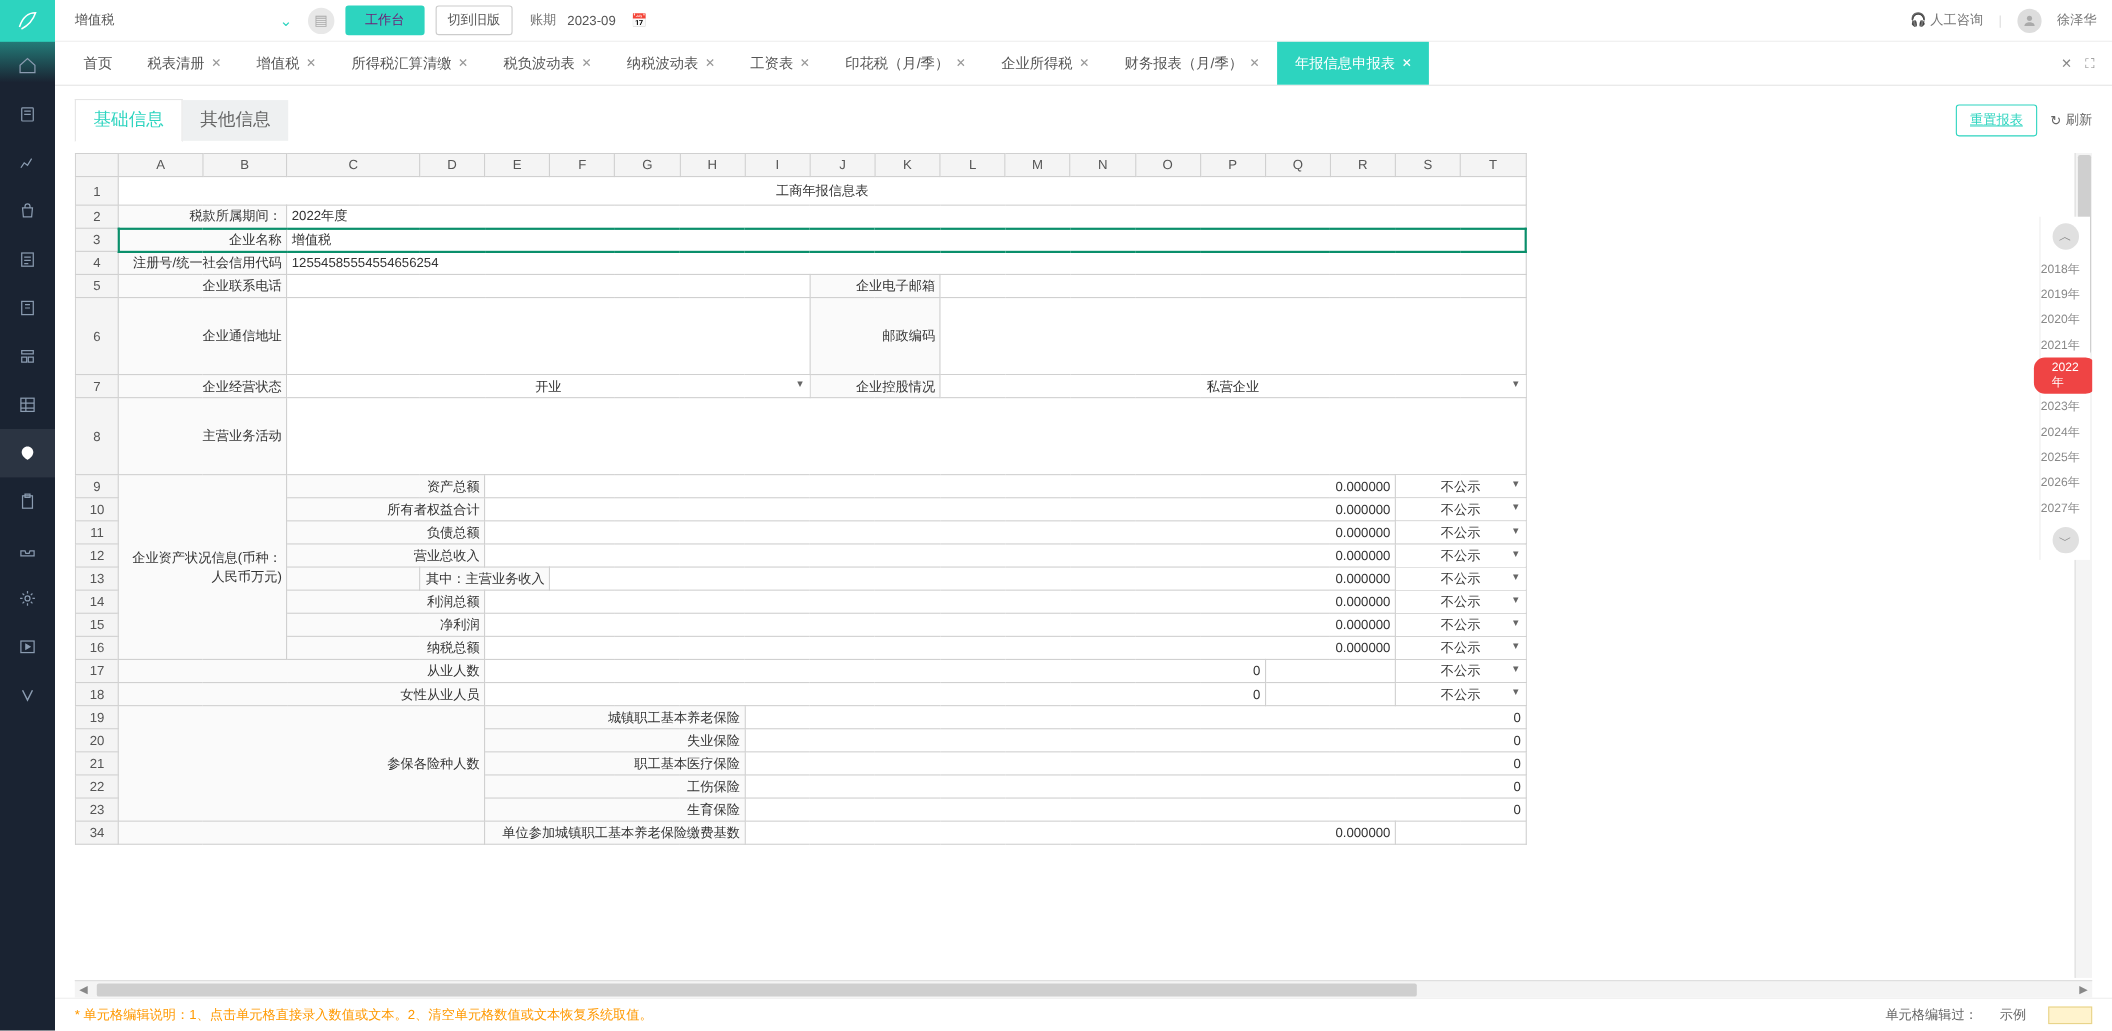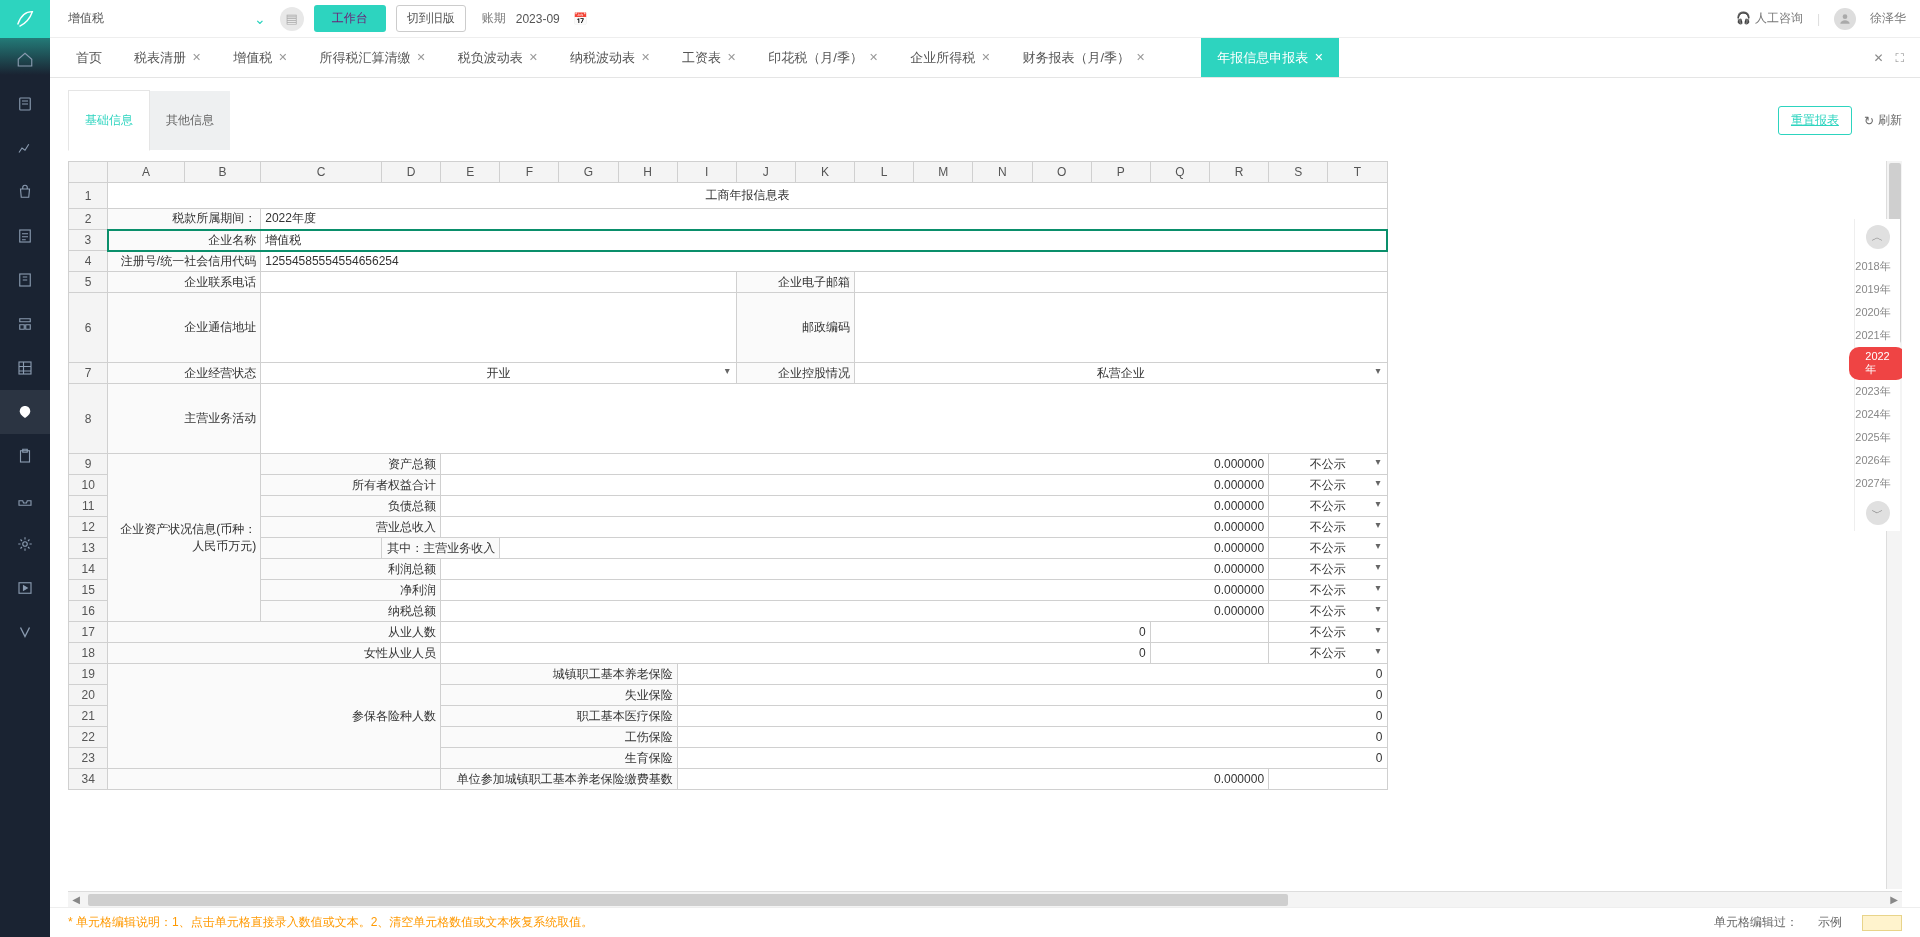--- a/index.html
+++ b/index.html
@@ -18,28 +18,28 @@
 .circle-btn { width: 24px; height: 24px; border-radius: 50%; background: #e8e8e8; display: flex; align-items: center; justify-content: center; color: #aaa; font-size: 13px; }
 .btn-primary { background: #2dd4bf; color: #701a75; padding: 5px 18px; border-radius: 3px; border: none; cursor: pointer; font-size: 12px; }
 .btn-outline { background: #fff; border: 1px solid #ccc; padding: 4px 10px; border-radius: 3px; font-size: 12px; cursor: pointer; color: #555; }
 .period-label { color: #777; margin-left: 6px; }
 .period-value { color: #555; }
 .cal-icon { color: #2dd4bf; margin-left: 4px; }
 .topbar-right { margin-left: auto; display: flex; align-items: center; gap: 14px; color: #777; }
 .avatar { width: 22px; height: 22px; border-radius: 50%; background: #ddd; display: flex; align-items: center; justify-content: center; }
 .tabbar { height: 40px; display: flex; align-items: stretch; border-bottom: 1px solid #e5e5e5; position: relative; padding: 0 10px; }
 .tab { display: flex; align-items: center; padding: 0 16px; color: #555; cursor: pointer; white-space: nowrap; gap: 6px; font-size: 13px; }
-.tab.active { background: #2dd4bf; color: #fff; margin-left: 40px; }
+.tab.active { background: #2dd4bf; color: #fff; }
 .tab .close { color: #999; font-size: 11px; }
 .tab.active .close { color: #fff; }
 .tab-actions { margin-left: auto; display: flex; align-items: center; gap: 12px; padding-right: 6px; }
 .tab-actions span { color: #888; cursor: pointer; }
 .content { flex: 1; display: flex; flex-direction: column; padding: 12px 18px 0 18px; position: relative; }
 .subtabs { display: flex; align-items: center; }
-.subtab { padding: 21px 16px; background: #eef0f1; color: #666; cursor: pointer; font-size: 12px; }
+.subtab { padding: 8px 16px; background: #eef0f1; color: #666; cursor: pointer; font-size: 16px; }
 .subtab.active { background: #fff; color: #2dd4bf; border: 1px solid #e5e5e5; border-bottom: 1px solid #fff; position: relative; z-index: 2; }
 .subtabs-right { margin-left: auto; display: flex; gap: 12px; align-items: center; }
 .btn-reset { border: 1px solid #2dd4bf; color: #2dd4bf; background: #fff; padding: 5px 12px; border-radius: 3px; font-size: 12px; cursor: pointer; text-decoration: underline; }
 .refresh { color: #666; cursor: pointer; display: flex; align-items: center; gap: 4px; }
 .sheet-wrap { flex: 1; margin-top: 10px; display: flex; position: relative; overflow: hidden; }
 .sheet { flex: 1; overflow: auto; position: relative; }
 table.grid { border-collapse: collapse; width: 1320px; }
 table.grid th, table.grid td { border: 1px solid #d0d0d0; height: 21px; font-size: 12px; background: #fff; vertical-align: middle; padding: 0 4px; }
 table.grid th { background: #f4f4f4; font-weight: normal; color: #555; text-align: center; }
 table.grid th.rowhead { width: 32px; background: #f4f4f4; }

